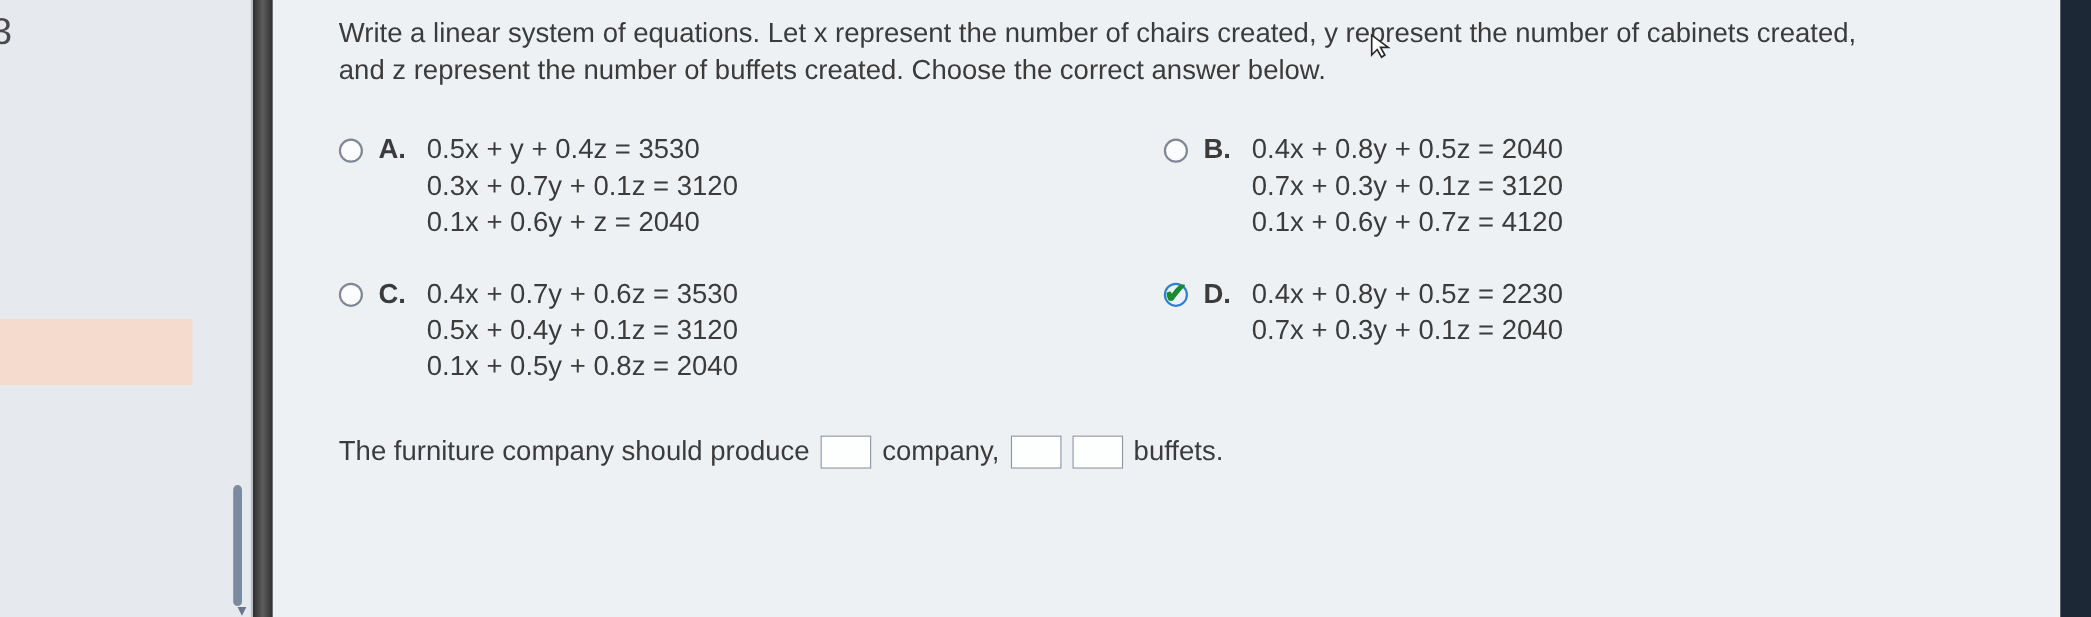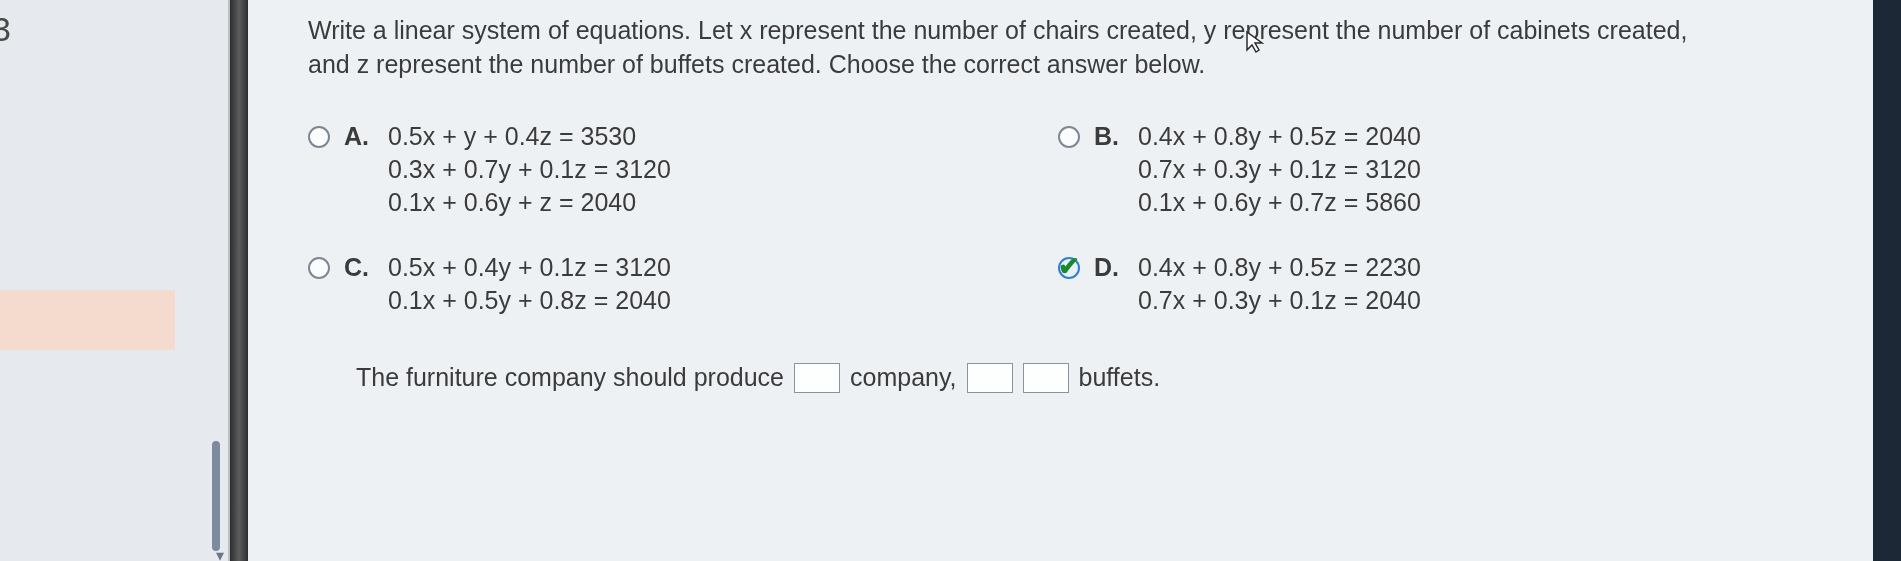--- a/index.html
+++ b/index.html
@@ -115,21 +115,20 @@
       font-size: 25px;
       white-space: nowrap;
     }
     .sentence {
       color: #3b3b3b;
       font-size: 25px;
       display: flex;
       align-items: center;
       flex-wrap: wrap;
       gap: 10px;
-      margin-left: 48px;
     }
     .blank {
       display: inline-block;
       width: 46px;
       height: 30px;
       border: 1px solid #8b939e;
       background: #fdfefe;
       vertical-align: middle;
     }
     .cursor {
@@ -169,30 +168,31 @@
       </div>
     </div>
 
     <div class="option">
       <span class="radio"></span>
       <div class="opt-body">
         <span class="opt-letter">B.</span>
         <div class="eqs">
           <span class="eq">0.4x + 0.8y + 0.5z = 2040</span>
           <span class="eq">0.7x + 0.3y + 0.1z = 3120</span>
-          <span class="eq">0.1x + 0.6y + 0.7z = 5860</span>
+          <span class="eq">0.1x + 0.6y + 0.7z = 4120</span>
         </div>
       </div>
     </div>
 
     <div class="option">
       <span class="radio"></span>
       <div class="opt-body">
         <span class="opt-letter">C.</span>
         <div class="eqs">
+          <span class="eq">0.4x + 0.7y + 0.6z = 3530</span>
           <span class="eq">0.5x + 0.4y + 0.1z = 3120</span>
           <span class="eq">0.1x + 0.5y + 0.8z = 2040</span>
         </div>
       </div>
     </div>
 
     <div class="option">
       <span class="radio selected">
         <span class="check">✔</span>
       </span>

